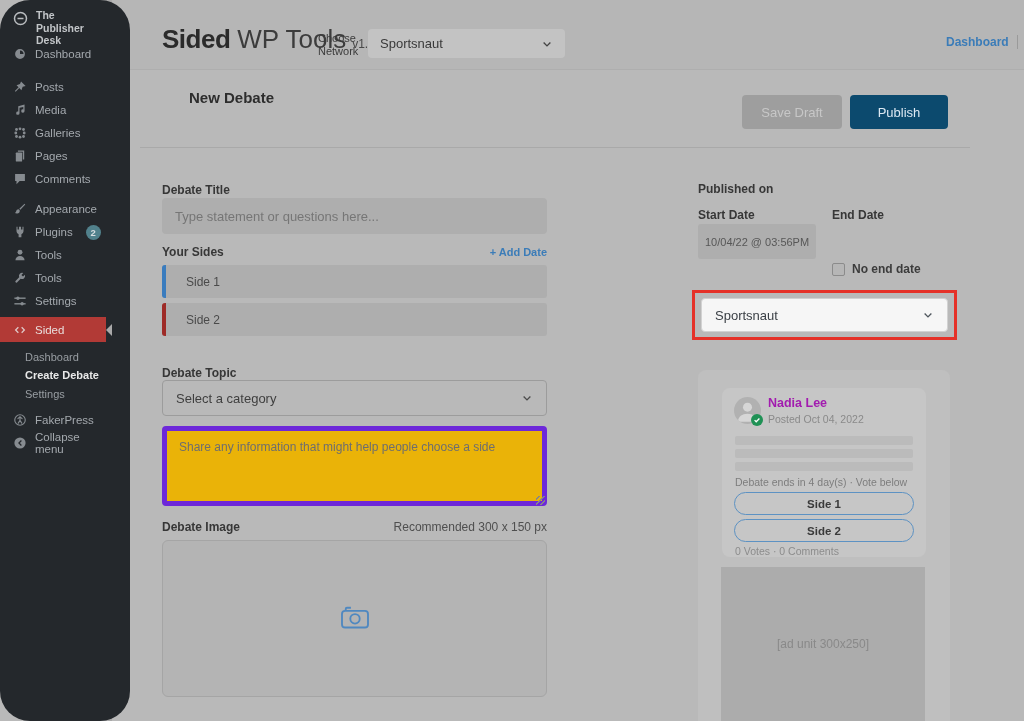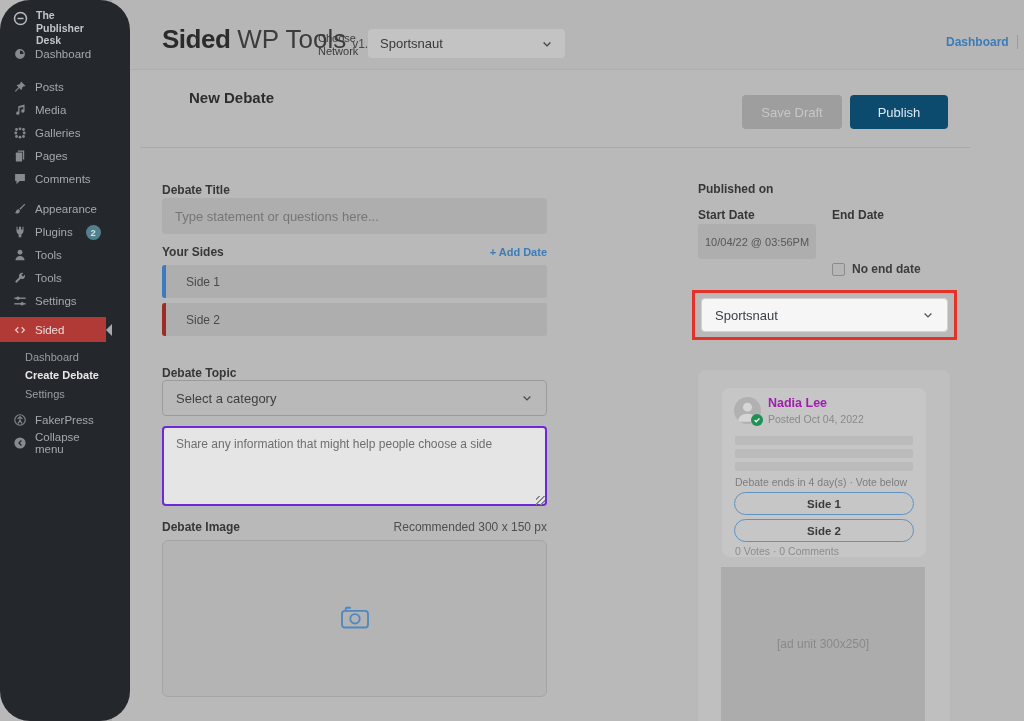--- a/index.html
+++ b/index.html
@@ -56,21 +56,21 @@
   .input-gray::placeholder { color:#767676; opacity:1; }
   .row-between { position:absolute; left:162px; width:385px; display:flex; justify-content:space-between; align-items:center; }
   .addside { color:#3b7cb8; font-size:11px; font-weight:bold; text-decoration:none; }
   .side-row { position:absolute; left:162px; width:385px; height:33px; background:#aeaeae; border-radius:3px; overflow:hidden;
     display:flex; align-items:center; padding-left:24px; font-size:12px; color:#4a4a4a; }
   .side-row .bar { position:absolute; left:0; top:0; bottom:0; width:4px; }
   .bar-blue { background:#3a7cbe; } .bar-red { background:#9e2b27; }
   .select-box { position:absolute; left:162px; width:385px; height:36px; border:1px solid #9c9c9c; border-radius:4px;
     display:flex; align-items:center; padding:0 13px; font-size:13px; color:#3f3f3f; cursor:pointer; }
   .select-box .chev { margin-left:auto; color:#4c4c4c; }
-  .txtarea { position:absolute; left:162px; top:426px; width:385px; height:80px; background:#e5e5e5; border:2px solid #6d28d9;
+  .txtarea { position:absolute; left:162px; top:426px; width:385px; height:80px; background:#eab308; border:5px solid #6d28d9;
     border-radius:4px; resize:none; font-family:inherit; font-size:12px; color:#4c4c4c; padding:9px 12px; }
   .txtarea::placeholder { color:#6e6e6e; opacity:1; }
   .resize-grip { position:absolute; left:536px; top:496px; width:9px; height:9px;
     background:repeating-linear-gradient(135deg, transparent 0 2px, #878787 2px 3.5px); }
   .img-box { position:absolute; left:162px; top:540px; width:385px; height:157px; background:#b4b4b4;
     border:1px solid #a5a5a5; border-radius:6px; display:flex; align-items:center; justify-content:center; cursor:pointer; }
   
   .date-input { position:absolute; width:118px; height:35px; background:#aeaeae; border:none; border-radius:3px;
     font-family:inherit; font-size:11px; color:#575757; padding:0 7px; }
   .chk-row { position:absolute; left:832px; top:262px; display:flex; align-items:center; gap:7px; cursor:pointer; }

